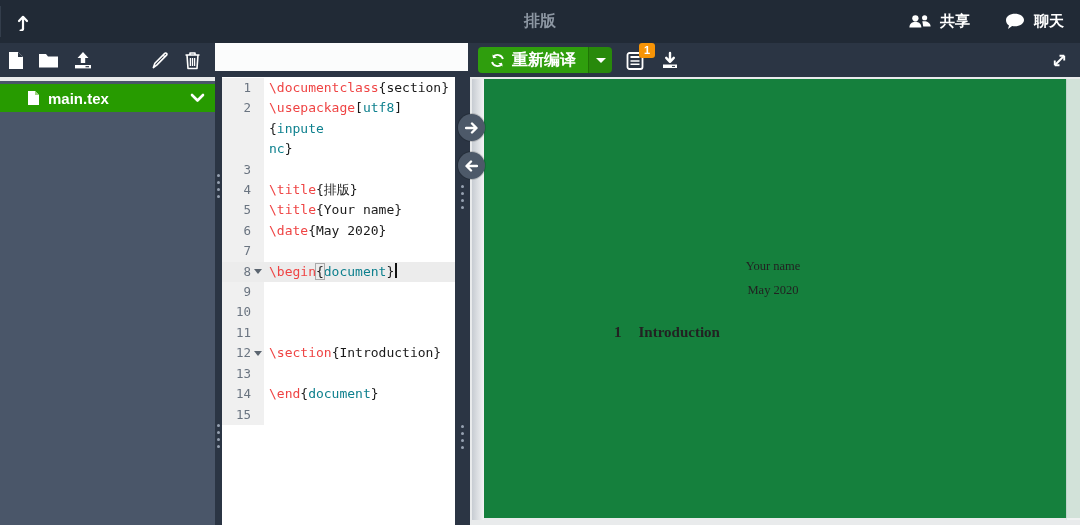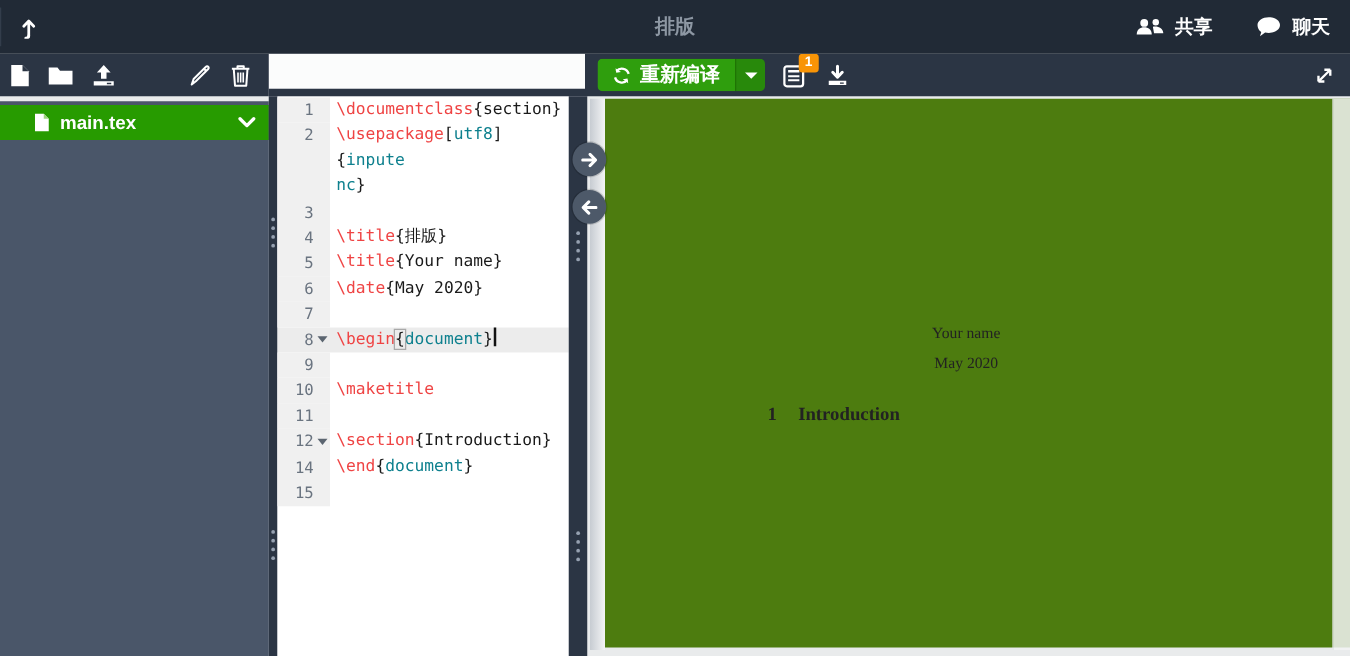--- a/index.html
+++ b/index.html
@@ -81,21 +81,21 @@
   .tk-env { color:#0e808e; }
   .tk-pln { color:#1a1a1a; }
   .tk-plnb { color:#1a1a1a; outline:1px solid #a9a9a9; }
   .caret-cursor { display:inline-block; width:1.5px; height:15px; background:#111;
                   vertical-align:-2px; margin-left:1px; }
 
   
   .pdf-pane { position:absolute; left:470px; top:77px; width:610px; height:448px; background:#e9ebec; }
   .pdf-gutter { position:absolute; left:2px; top:2px; width:12px; height:441px;
                 background:linear-gradient(to right,#c7ccd2,#f3f4f5); }
-  .pdf-page { position:absolute; left:14px; top:2px; width:596px; height:439px; background:#4d7c0f;
+  .pdf-page { position:absolute; left:14px; top:2px; width:596px; height:439px; background:#15803d;
               font-family:"Liberation Serif", serif; color:#222; }
   .pdf-author { position:absolute; left:0; right:18px; top:180px; text-align:center; font-size:12.5px; }
   .pdf-date   { position:absolute; left:0; right:18px; top:204px; text-align:center; font-size:12.5px; }
   .pdf-section{ position:absolute; left:130px; top:245px; font-size:15px; font-weight:700; }
   .pdf-section .secnum { margin-right:17px; }
   .pdf-scrollbar { position:absolute; right:0; top:2px; width:14px; height:441px;
                    background:#f3f4f5; border-left:1px solid #e1e3e5; opacity:.85; }
   svg { display:block; }
 </style>
 </head>
@@ -322,35 +322,41 @@
             <span class="num">9</span>
             <span class="fold"></span>
           </div>
           <div class="code"></div>
         </div>
         <div class="cm-line">
           <div class="gut">
             <span class="num">10</span>
             <span class="fold"></span>
           </div>
-          <div class="code"><span class="tk-cmd">\maketitle</span></div>
         </div>
         <div class="cm-line">
           <div class="gut">
             <span class="num">11</span>
             <span class="fold"></span>
           </div>
           <div class="code"></div>
         </div>
         <div class="cm-line">
           <div class="gut">
             <span class="num">12</span>
             <span class="fold has"></span>
           </div>
           <div class="code"><span class="tk-cmd">\section</span><span class="tk-pln">{Introduction}</span></div>
+        </div>
+        <div class="cm-line">
+          <div class="gut">
+            <span class="num">13</span>
+            <span class="fold"></span>
+          </div>
+          <div class="code"></div>
         </div>
         <div class="cm-line">
           <div class="gut">
             <span class="num">14</span>
             <span class="fold"></span>
           </div>
           <div class="code"><span class="tk-cmd">\end</span><span class="tk-pln">{</span><span class="tk-env">document</span><span class="tk-pln">}</span></div>
         </div>
         <div class="cm-line">
           <div class="gut">

